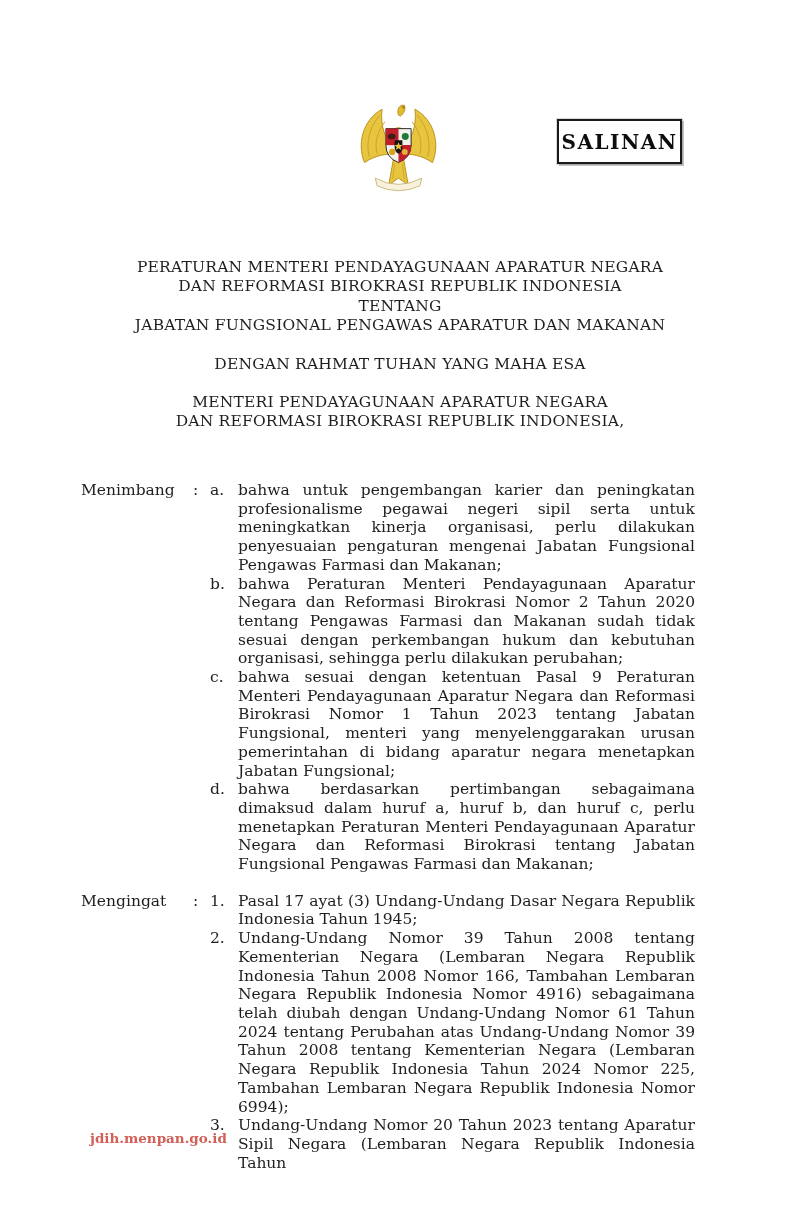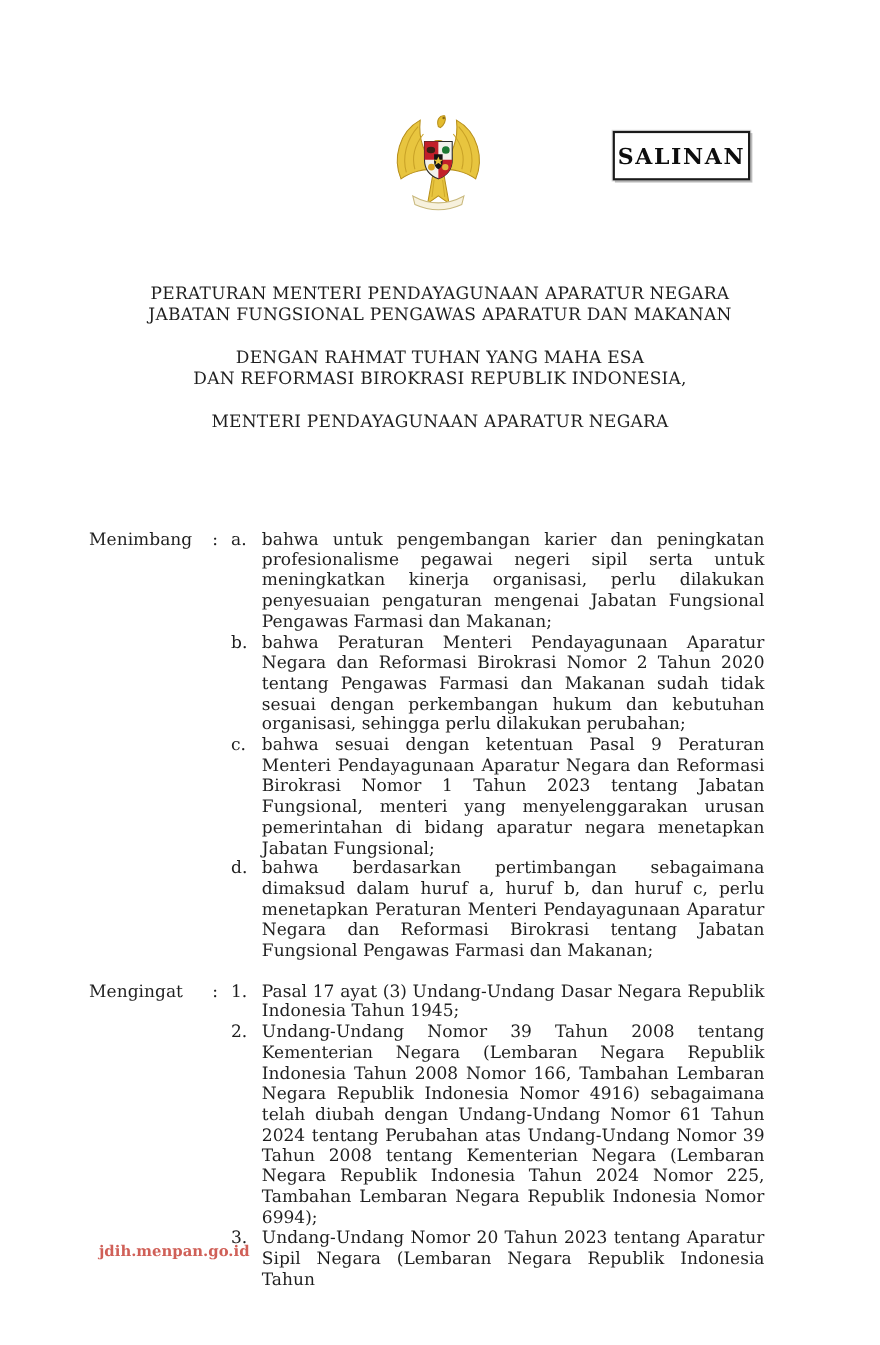--- a/index.html
+++ b/index.html
@@ -95,24 +95,26 @@
       <path d="M50 42 L51.2 45 L54.4 45 L51.9 46.9 L52.9 50 L50 48.1 L47.1 50 L48.1 46.9 L45.6 45 L48.8 45 Z" fill="#e8c53f"></path>
     </svg>
   </div>
 
   <div class="stamp">
     <span>SALINAN</span>
   </div>
 
   <div class="title-block">
     <div class="tline">PERATURAN MENTERI PENDAYAGUNAAN APARATUR NEGARA</div>
+    <div class="tline">DAN REFORMASI BIROKRASI REPUBLIK INDONESIA</div>
+    <div class="tline">TENTANG</div>
     <div class="tline">JABATAN FUNGSIONAL PENGAWAS APARATUR DAN MAKANAN</div>
     <div class="tline gap-top">DENGAN RAHMAT TUHAN YANG MAHA ESA</div>
+    <div class="tline gap-top">MENTERI PENDAYAGUNAAN APARATUR NEGARA</div>
     <div class="tline">DAN REFORMASI BIROKRASI REPUBLIK INDONESIA,</div>
-    <div class="tline gap-top">MENTERI PENDAYAGUNAAN APARATUR NEGARA</div>
   </div>
 
   <div class="content">
 
     <section class="clause">
       <div class="clause-label">Menimbang</div>
       <div class="clause-colon">:</div>
       <div class="clause-items">
         <div class="item">
           <span class="marker">a.</span>

